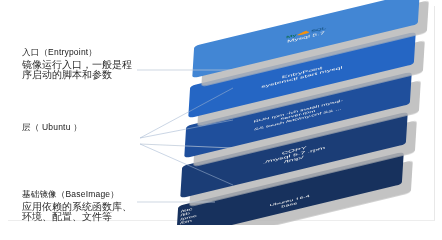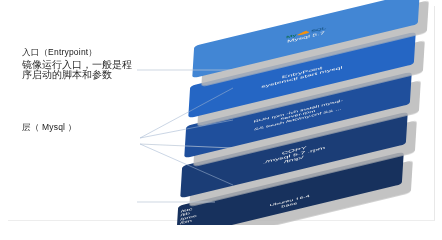--- a/index.html
+++ b/index.html
@@ -196,16 +196,20 @@
     </div>
 
   </div>
 
   <div class="txt-block" id="blk-entry">
     <div class="txt-title">入口（Entrypoint）</div>
     <div class="txt-body">镜像运行入口，一般是程序启动的脚本和参数</div>
   </div>
 
   <div class="txt-block" id="blk-layer">
-    <div class="txt-title">层（ Mysql ）</div>
-  </div>
-
+    <div class="txt-title">层（ Ubuntu ）</div>
+  </div>
+
+  <div class="txt-block" id="blk-base">
+    <div class="txt-title">基础镜像（BaseImage）</div>
+    <div class="txt-body">应用依赖的系统函数库、环境、配置、文件等</div>
+  </div>
 </div>
 
 </body></html>

